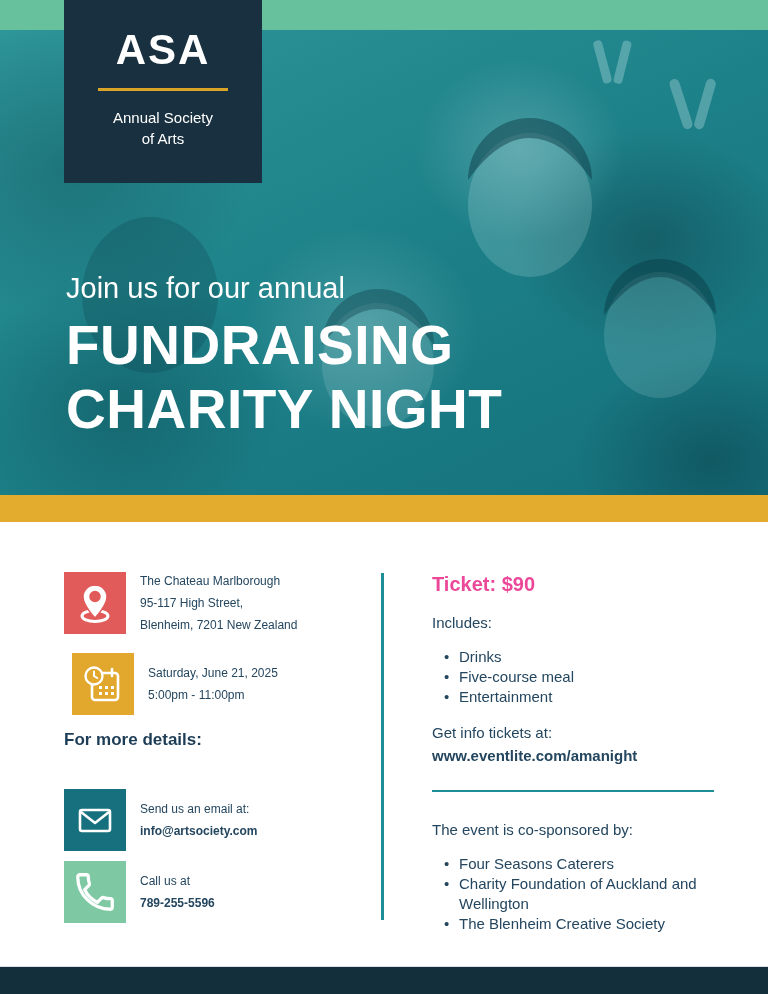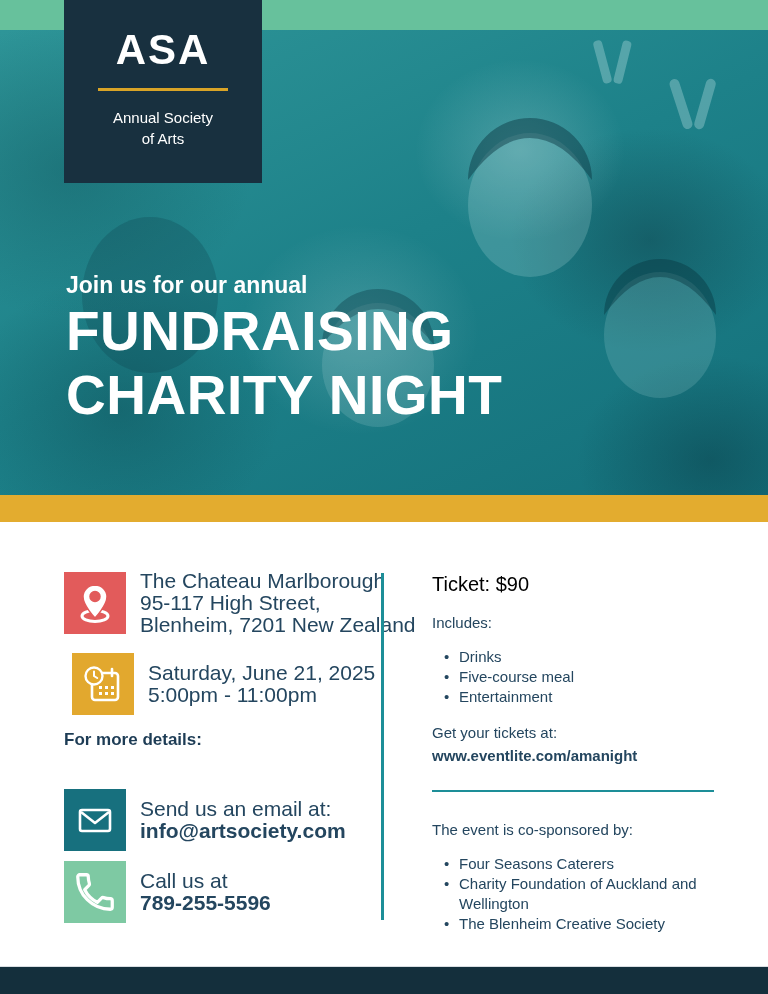--- a/index.html
+++ b/index.html
@@ -19,44 +19,44 @@
       radial-gradient(ellipse 190px 150px at 710px 430px, rgba(10,58,68,.45), transparent 70%),
       linear-gradient(155deg, #2e9598 0%, #1d8189 48%, #14707b 100%);
   }
   .photo svg { position:absolute; left:0; top:0; }
   .logo-box { position:absolute; left:64px; top:0; width:198px; height:183px; background:#18303f;
     display:flex; flex-direction:column; align-items:center; }
   .logo-abbr { color:#ffffff; font-weight:bold; font-size:42px; letter-spacing:2px; margin-top:26px; }
   .logo-underline { width:130px; height:3px; background:#d9a427; margin-top:14px; }
   .logo-sub { color:#ffffff; font-size:15px; line-height:21px; text-align:center; margin-top:16px; }
   .hero-text { position:absolute; left:66px; top:272px; color:#ffffff; }
-  .kicker { font-size:23px; font-weight:700; margin-bottom:0; }
+  .kicker { font-size:29px; font-weight:400; margin-bottom:8px; }
   .big-title { font-size:55px; font-weight:bold; line-height:64px; letter-spacing:0.5px; }
   .gold-band { position:absolute; left:0; top:495px; width:768px; height:27px; background:#e3ac2f; }
 
   
   .row { position:absolute; display:flex; align-items:center; }
   .icon-sq { width:62px; height:62px; flex:0 0 62px; display:flex; align-items:center; justify-content:center; }
   .icon-sq svg { display:block; }
-  .row-text { margin-left:14px; color:#24465f; font-size:21px; line-height:22px; }
+  .row-text { margin-left:14px; color:#24465f; font-size:12px; line-height:22px; }
   .row-text .bold { font-weight:bold; }
   .row-venue { left:64px; top:570px; }
   .row-datetime { left:64px; top:653px;padding-left:8px; }
   .more-heading { position:absolute; left:64px; top:730px; font-size:17px; font-weight:bold; color:#1d3c55; }
   .row-email { left:64px; top:789px; }
   .row-phone { left:64px; top:861px; }
   .bg-red { background:#e25b5b; }
   .bg-gold { background:#e2a82e; }
   .bg-teal { background:#17707e; }
   .bg-green { background:#7ec9a3; }
   .v-divider { position:absolute; left:381px; top:573px; width:3px; height:347px; background:#1d8e98; }
 
   
   .right-col { position:absolute; left:432px; top:573px; width:282px; color:#24465f; font-size:15px; }
-  .ticket-heading { font-size:20px; font-weight:normal; color:#000000; }
+  .ticket-heading { font-size:20px; font-weight:bold; color:#ec4899; }
   .includes-label { margin-top:18px; }
   ul.blist { list-style:none; margin-top:16px; }
   ul.blist li { position:relative; padding-left:27px; line-height:20px; }
   ul.blist li::before { content:"•"; position:absolute; left:12px; top:0; font-size:15px; color:#24465f; }
   .get-label { margin-top:17px; }
   .url { margin-top:6px; font-weight:bold; }
   .h-divider { width:100%; height:2px; background:#1d8e98; margin-top:26px; }
   .sponsors-heading { margin-top:29px; }
 
   
@@ -170,21 +170,21 @@
   <div class="v-divider"></div>
 
   <div class="right-col">
     <div class="ticket-heading">Ticket: $90</div>
     <div class="includes-label">Includes:</div>
     <ul class="blist">
       <li>Drinks</li>
       <li>Five-course meal</li>
       <li>Entertainment</li>
     </ul>
-    <div class="get-label">Get your tickets at:</div>
+    <div class="get-label">Get info tickets at:</div>
     <div class="url">www.eventlite.com/amanight</div>
     <div class="h-divider"></div>
     <div class="sponsors-heading">The event is co-sponsored by:</div>
     <ul class="blist">
       <li>Four Seasons Caterers</li>
       <li>Charity Foundation of Auckland and Wellington</li>
       <li>The Blenheim Creative Society</li>
     </ul>
   </div>
 

